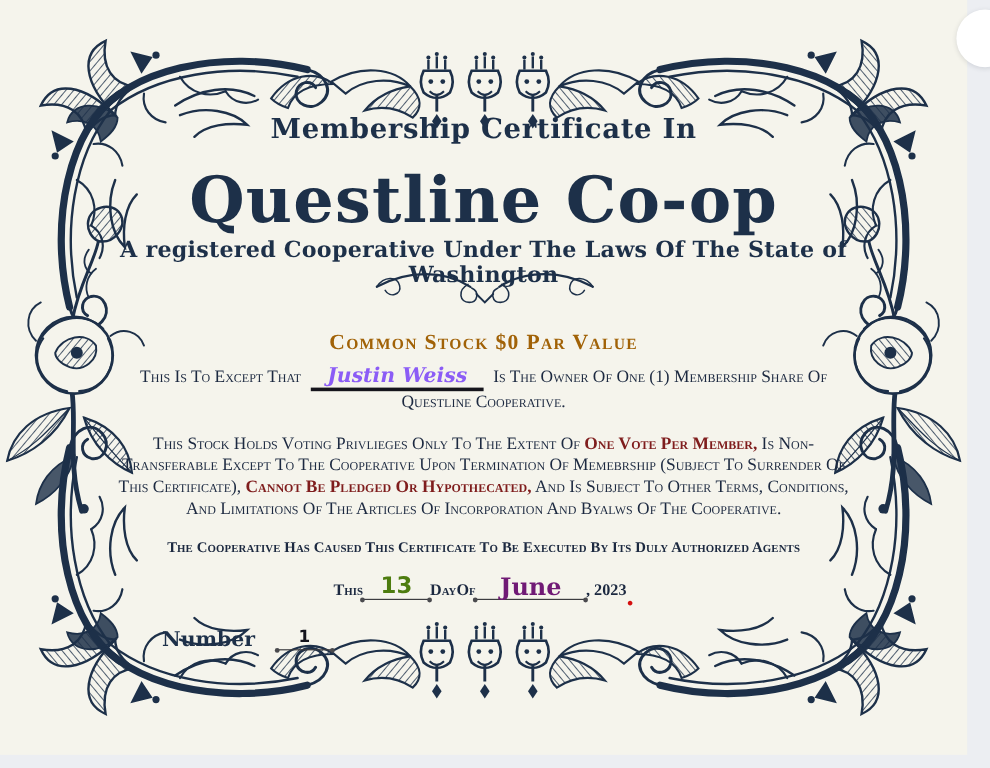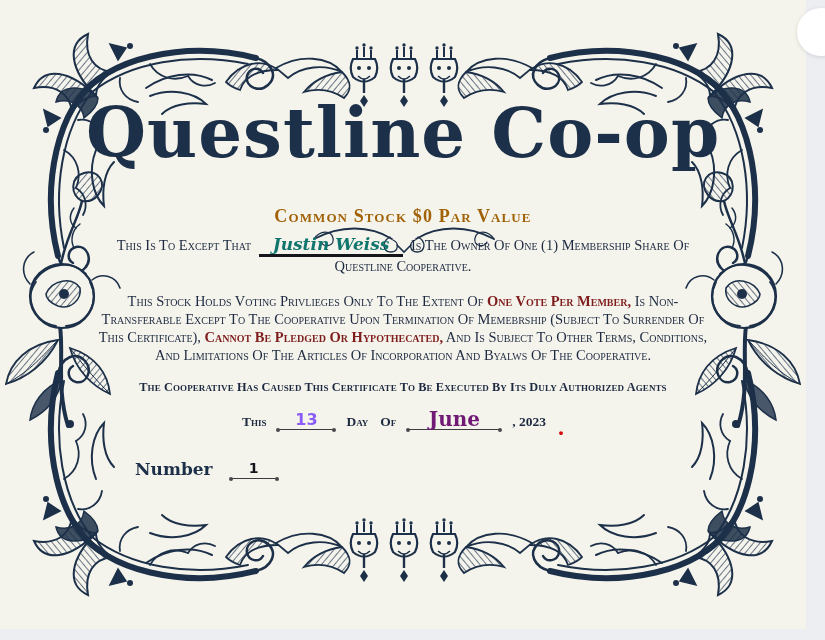--- a/index.html
+++ b/index.html
@@ -12,72 +12,72 @@
     position:absolute;left:0;top:0;width:806px;height:629px;
     background:#f5f4ec;
   }
   .ornaments{position:absolute;left:0;top:0;width:806px;height:629px;}
   .content{
     position:absolute;left:83px;top:94px;width:640px;
     text-align:center;color:#1d3049;
   }
   .gothic{font-family:"DejaVu Serif", serif;font-weight:700;}
   .kicker{font-size:23px;letter-spacing:0.5px;}
-  .title{font-size:69px;line-height:1.1;margin:1px 0 2px;letter-spacing:1px;}
+  .title{font-size:53px;line-height:1.1;margin:17px 0 2px;letter-spacing:1px;}
   .subtitle{font-size:18.5px;letter-spacing:0.2px;}
   .divider-wrap{height:28px;margin-top:3px;}
   .stock{
     font-variant:small-caps;font-weight:700;font-size:18px;
     letter-spacing:1.1px;color:#a16207;margin-top:4px;
   }
   .smallcaps{font-variant:small-caps;}
   .certify{
     font-size:14.5px;line-height:1.3;width:628px;margin:9px auto 0;
     color:#1c2940;
   }
   .owner-name{
     font-family:"DejaVu Serif", serif;font-style:italic;font-weight:600;
     font-variant:normal;font-size:17px;line-height:1;
     display:inline-block;padding:0 14px 1px;margin:0 4px;
-    border-bottom:3px solid #15151c;color:#0f766e;
+    border-bottom:3px solid #15151c;color:#8b5cf6;
   }
   .terms{
     font-size:14.5px;line-height:1.24;width:616px;margin:17px auto 0;
     color:#1c2940;
   }
   .terms b{font-weight:700;color:#7f1d1d;}
   .exec{
     font-size:12.3px;line-height:1.2;width:660px;margin:15px auto 12px;
     margin-left:-10px;font-weight:700;color:#1c2940;letter-spacing:0.1px;
   }
   .date-row{
     font-size:13.5px;font-weight:700;color:#1c2940;
     display:flex;justify-content:center;align-items:flex-end;
-    gap:12px;margin-top:4px;height:24px;
+    gap:0;margin-top:4px;height:24px;
   }
   .fill{
     display:inline-block;position:relative;text-align:center;
     border-bottom:1.7px solid #3c3c40;line-height:1;
   }
   .fill::before,.fill::after{
     content:"";position:absolute;bottom:-3px;width:4px;height:4px;
     border-radius:50%;background:#4a4a4e;
   }
   .fill::before{left:-2px;}
   .fill::after{right:-2px;}
   .day-fill{width:56px;padding-bottom:1px;}
-  .day-val{font-family:"DejaVu Sans", sans-serif;font-weight:700;font-size:16px;color:#8b5cf6;font-variant:normal;}
+  .day-val{font-family:"DejaVu Sans", sans-serif;font-weight:700;font-size:19px;color:#4d7c0f;font-variant:normal;}
   .month-fill{width:92px;}
   .month-val{font-size:20px;line-height:1;color:#701a75;font-variant:normal;}
   .red-period{
     color:#d40f0f;font-size:24px;font-weight:700;line-height:0;
     position:relative;top:-3px;font-variant:normal;
   }
   .number-row{
-    margin-top:23px;display:flex;gap:18px;align-items:flex-end;
+    margin-top:23px;display:flex;gap:18px;align-items:flex-start;
     justify-content:flex-start;padding-left:52px;text-align:left;height:26px;
   }
   .number-label{font-size:17px;}
   .number-fill{width:46px;padding-bottom:2px;}
   .number-val{font-family:"DejaVu Sans", sans-serif;font-weight:700;font-size:14px;color:#14141d;}
   .fab{
     position:absolute;left:797px;top:8px;width:48px;height:48px;
     border-radius:50%;background:#ffffff;
     box-shadow:0 1px 4px rgba(40,50,70,0.15);
   }
@@ -190,21 +190,23 @@
     <use href="#rose" transform="translate(62,296)"></use>
     <use href="#rose" transform="translate(744,296) scale(-1,1)"></use>
 
     <use href="#ribbon" transform="translate(404,76)"></use>
     <use href="#ribbon" transform="translate(404,551)"></use>
 
     <use href="#divider" transform="translate(404,235)"></use>
   </svg>
 
   <div class="content">
+    <div class="kicker gothic">Membership Certificate In</div>
     <div class="title gothic">Questline Co-op</div>
+    <div class="subtitle gothic">A registered Cooperative Under The Laws Of The State of Washington</div>
     <div class="divider-wrap"></div>
     <div class="stock">Common Stock $0 Par Value</div>
 
     <p class="certify smallcaps">
       <span>This Is To Except That</span>
       <span class="owner-name">Justin Weiss</span>
       <span>Is The Owner Of One (1) Membership Share Of Questline Cooperative.</span>
     </p>
 
     <p class="terms smallcaps"><span>This Stock Holds Voting Privlieges Only To The Extent Of </span><b>One Vote Per Member,</b><span> Is Non-Transferable Except To The Cooperative Upon Termination Of Memebrship (Subject To Surrender Of This Certificate), </span><b>Cannot Be Pledged Or Hypothecated,</b><span> And Is Subject To Other Terms, Conditions, And Limitations Of The Articles Of Incorporation And Byalws Of The Cooperative.</span></p>

